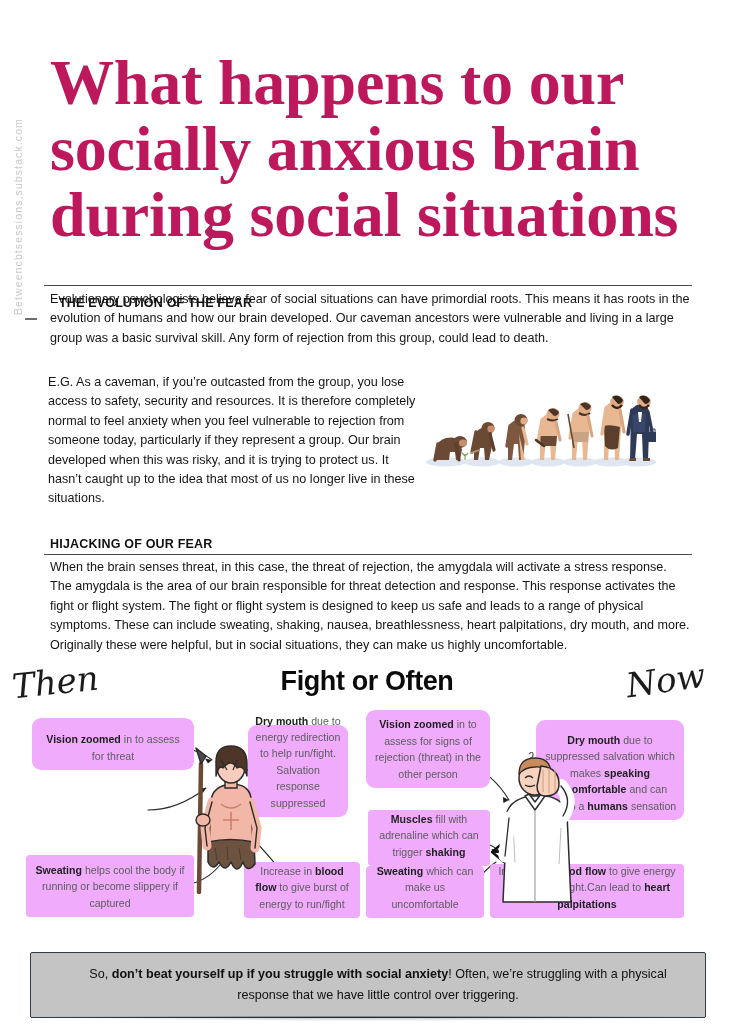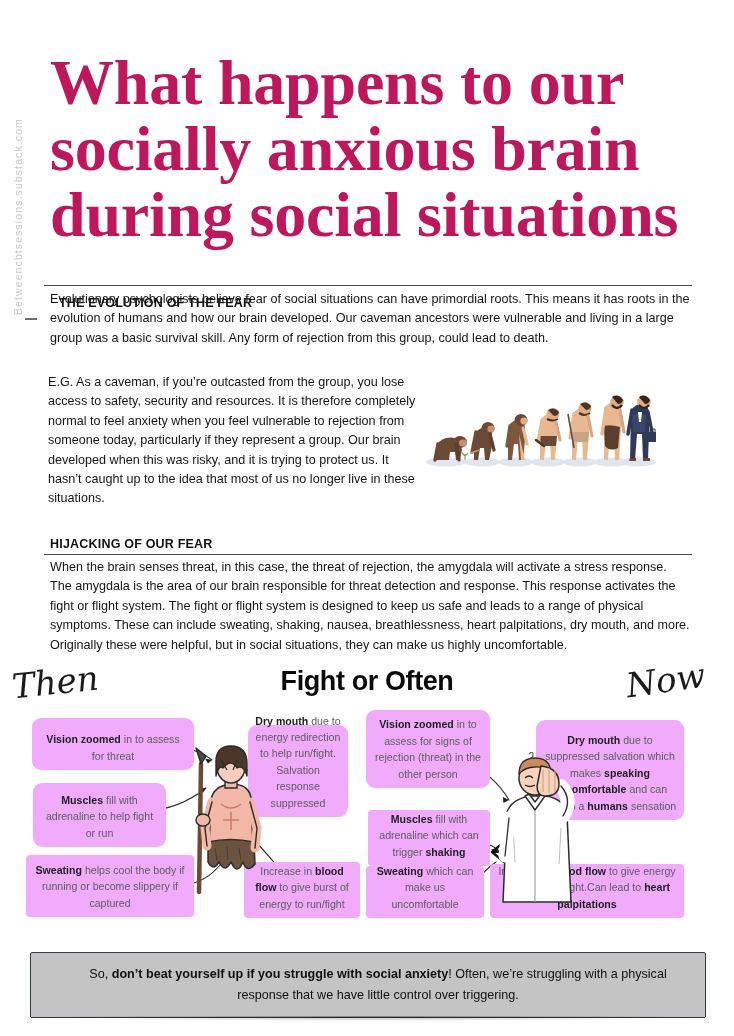--- a/index.html
+++ b/index.html
@@ -284,23 +284,20 @@
       <path d="M206 128 l-6.5 0.2 l3.6 4.6 z"></path>
       <path d="M509 140 l-6 -3 l0.4 6 z"></path>
       <path d="M498 190 l-6.5 -1 l2.5 5.4 z"></path>
     </g>
     <path d="M560 188 L492 192 L504 182 M492 192 L504 202" stroke="#111111" stroke-width="2.4" fill="none" stroke-linejoin="round" stroke-linecap="round"></path>
   </svg>
 
   <div class="callout" style="left:32px; top:718px; width:162px; height:52px;">
       <span id="c-t-0"><b>Vision zoomed</b> in to assess for threat</span>
     </div>
-  <div class="callout" style="left:33px; top:783px; width:133px; height:64px;">
-      <span id="c-t-1"><b>Muscles</b> fill with adrenaline to help fight or run</span>
-    </div>
   <div class="callout flat" style="left:26px; top:855px; width:168px; height:62px;">
       <span id="c-t-2"><b>Sweating</b> helps cool the body if running or become slippery if captured</span>
     </div>
   <div class="callout" style="left:248px; top:725px; width:100px; height:92px;">
       <span id="c-t-3"><b>Dry mouth</b> due to energy redirection to help run/fight. Salvation response suppressed</span>
     </div>
   <div class="callout flat" style="left:244px; top:862px; width:116px; height:56px;">
       <span id="c-t-4">Increase in <b>blood flow</b> to give burst of energy to run/fight</span>
     </div>
 

